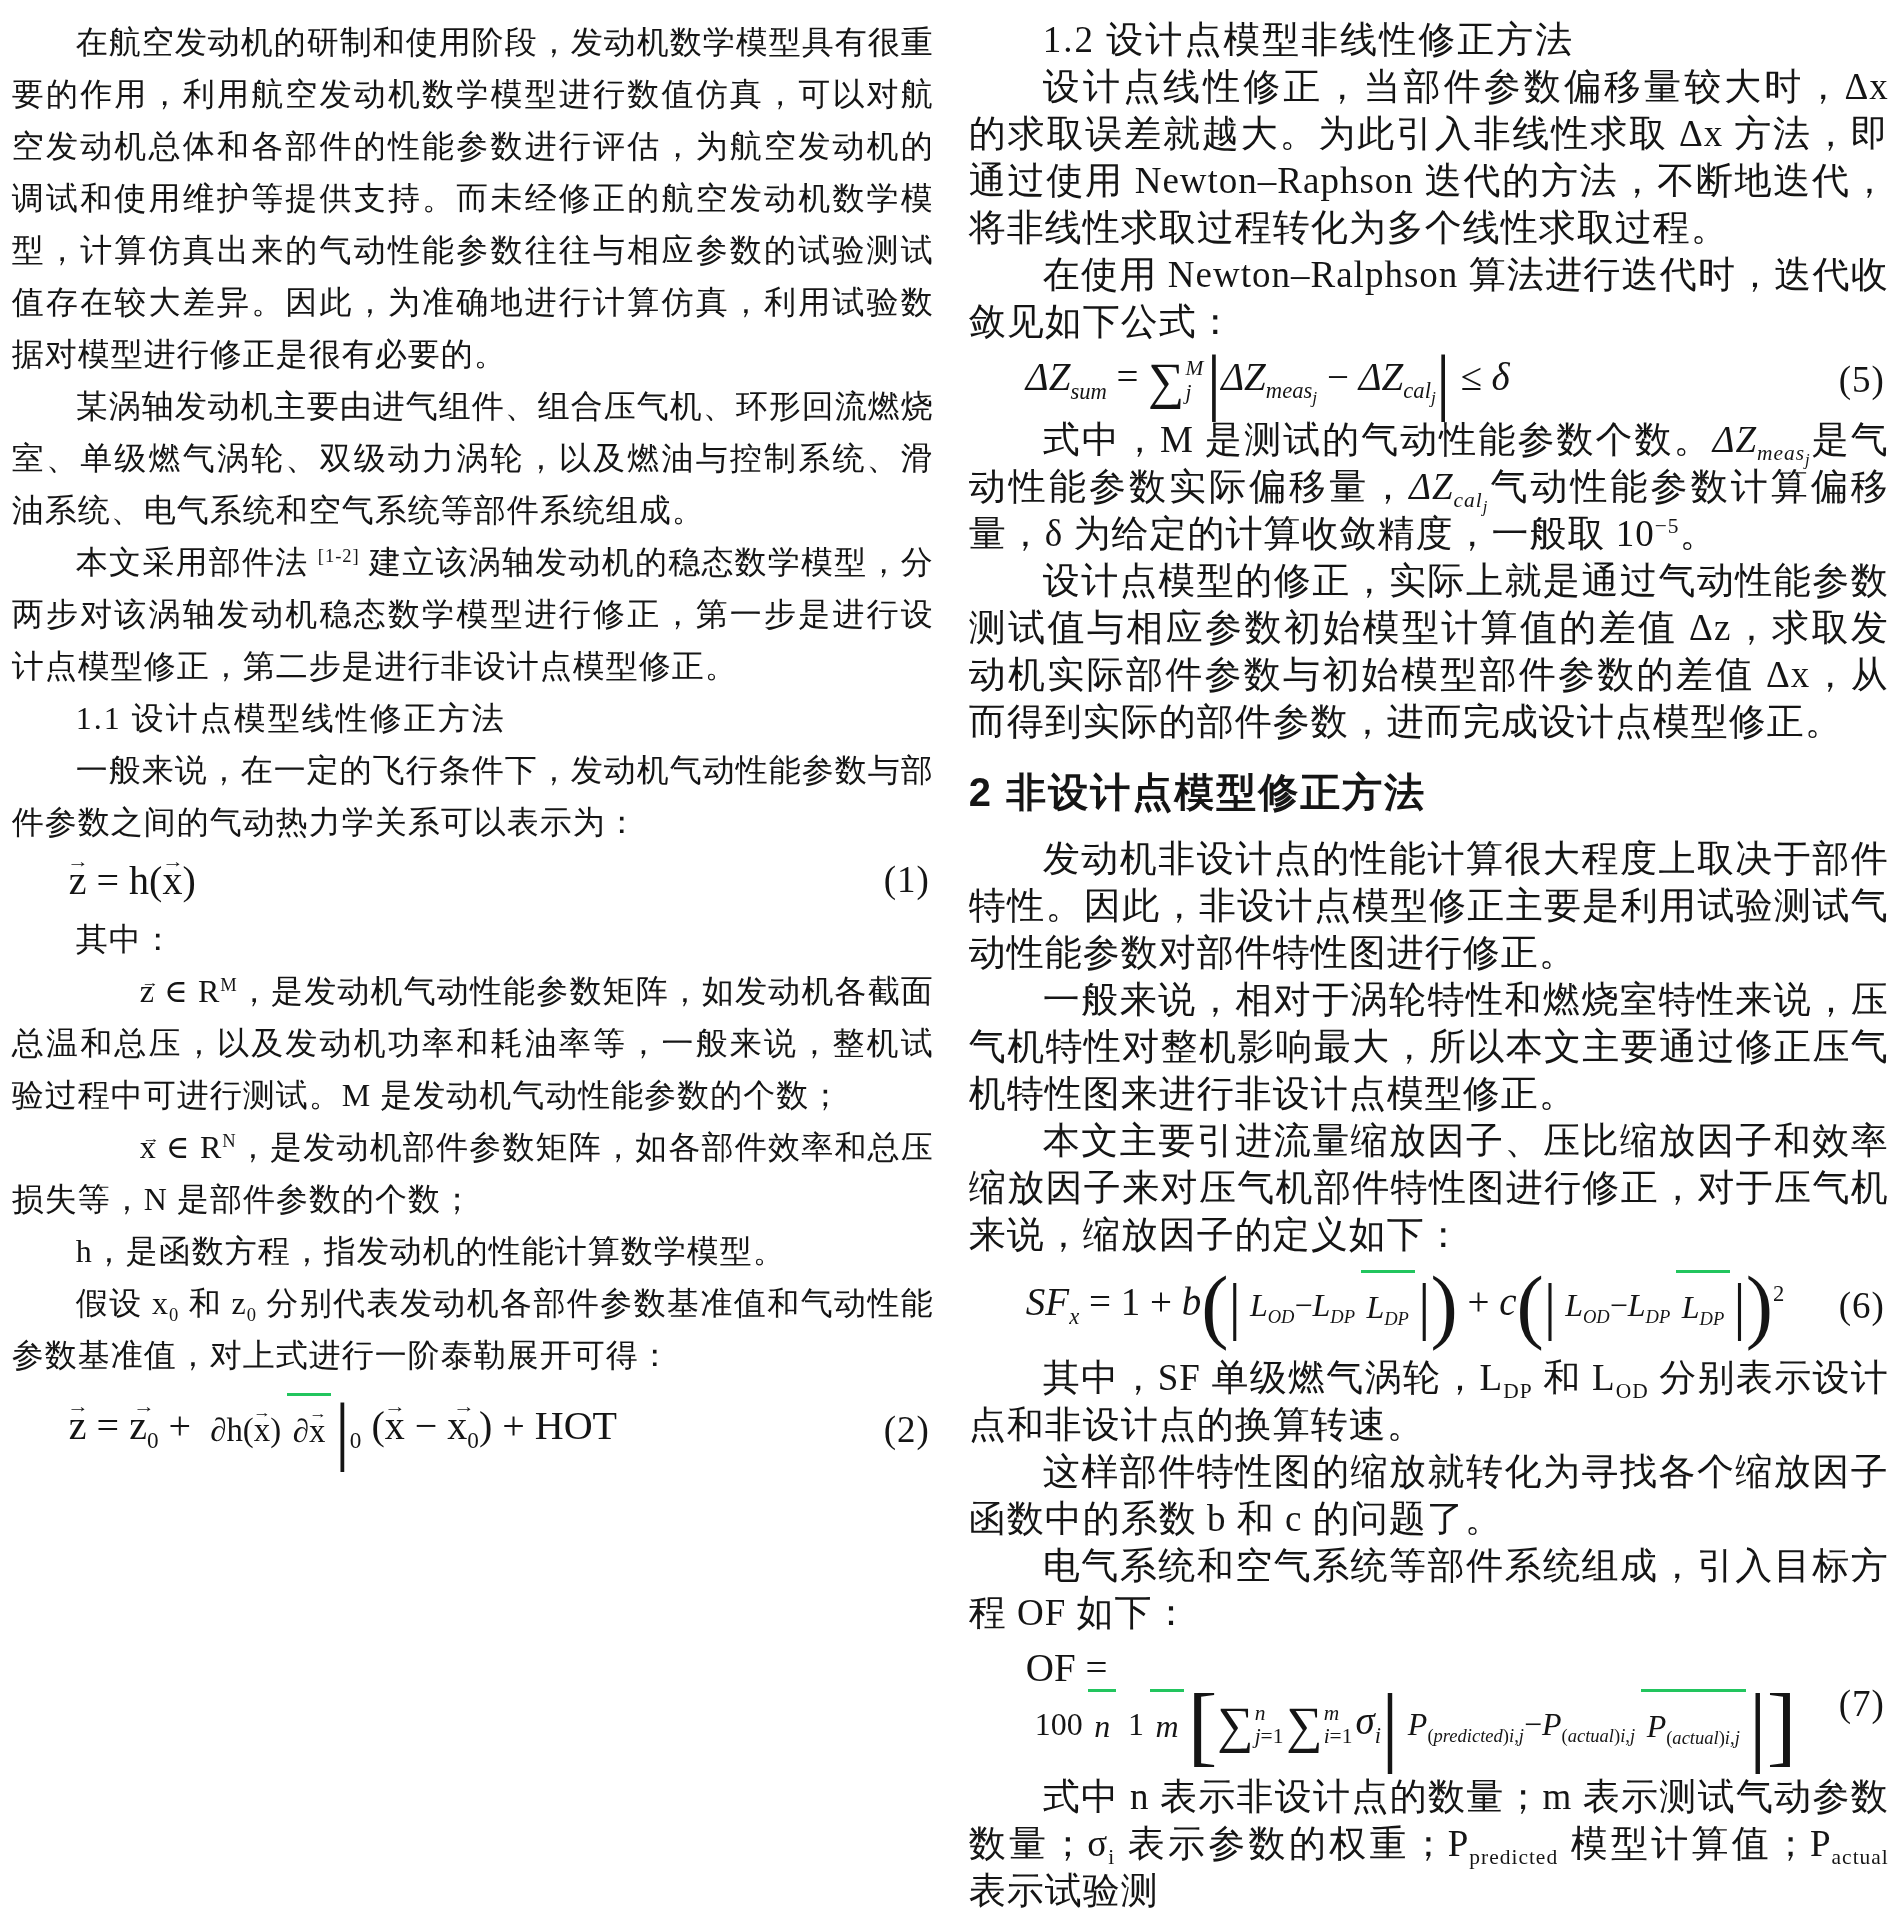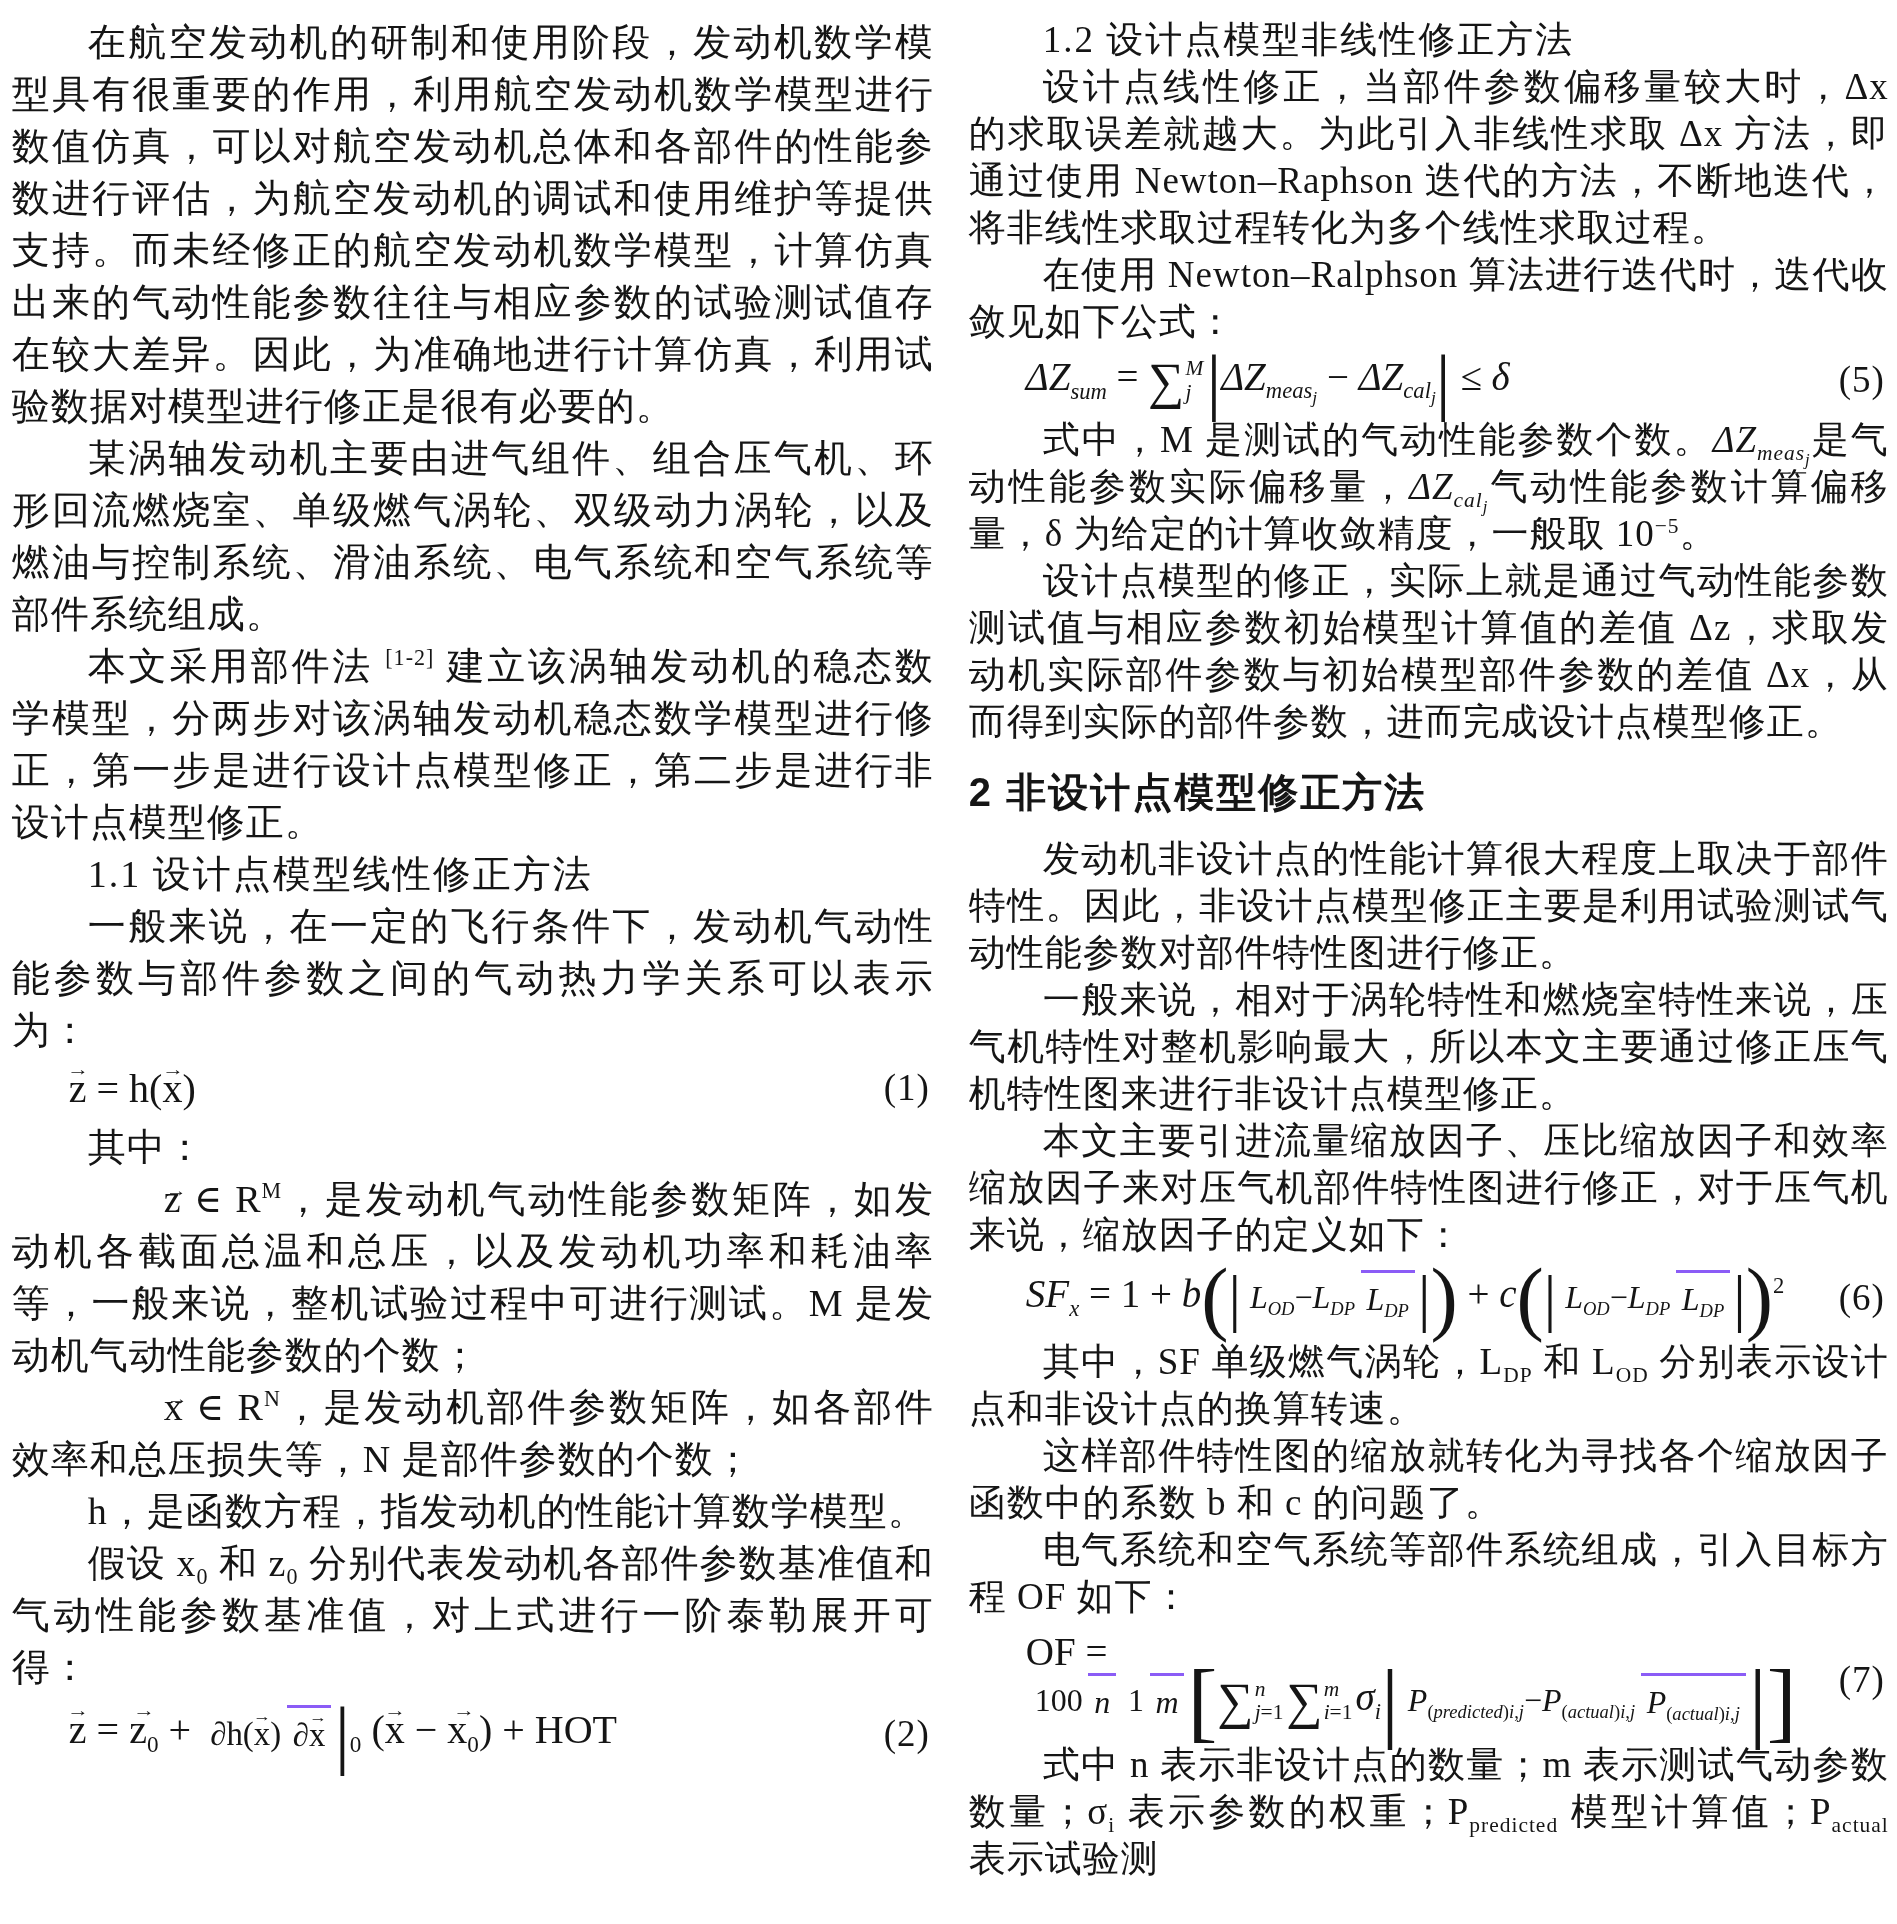--- a/index.html
+++ b/index.html
@@ -7,21 +7,21 @@
     width:1897px;height:1925px;background:#ffffff;color:#151515;
     box-sizing:border-box;padding:15.8px 7.9px 0 11.8px;
     display:flex;gap:35px;overflow:hidden;
     font-family:"Liberation Serif","DejaVu Serif",serif;
   }
   .col{box-sizing:border-box;}
   .col-l{width:922px;}
   .col-r{width:920px;}
   .para{
     text-align:justify;text-indent:2em;margin:0;letter-spacing:1px;
-    font-size:38px;line-height:52px;
+    font-size:32px;line-height:52px;
   }
   .col-r .para{font-size:37px;line-height:47px;}
   .sub-h{letter-spacing:2px;}
   .sec-h{
     font-family:"Liberation Sans","DejaVu Sans",sans-serif;
     font-weight:700;font-size:40px;line-height:45px;letter-spacing:2px;
     margin:29.6px 0 23.6px 0;
   }
   .col-r .sec-h{margin:25.6px 0 19.7px 0;}
   
@@ -41,21 +41,21 @@
   .vec{position:relative;display:inline-block;line-height:inherit;}
   .vec::after{
     content:"\2192";position:absolute;left:52%;top:-0.48em;
     transform:translateX(-50%) scale(1.05,.85);font-size:.52em;font-style:normal;
   }
   .frac{
     display:inline-flex;flex-direction:row;align-items:center;
     vertical-align:middle;font-size:.82em;line-height:1.18;margin:0 .1em;
   }
   .num{padding:0 .18em;}
-  .den{border-top:3px solid #8b5cf6;padding:8px .18em;}
+  .den{border-top:3px solid #22c55e;padding:16px .18em;}
   .bigd{vertical-align:middle;line-height:0;font-weight:400;}
   .supsub{
     display:inline-flex;flex-direction:column;align-items:flex-start;
     vertical-align:middle;font-size:.55em;line-height:1.08;margin:0 .14em 0 .05em;
   }
 </style>
 </head>
 <body>
 
 <div class="page">

